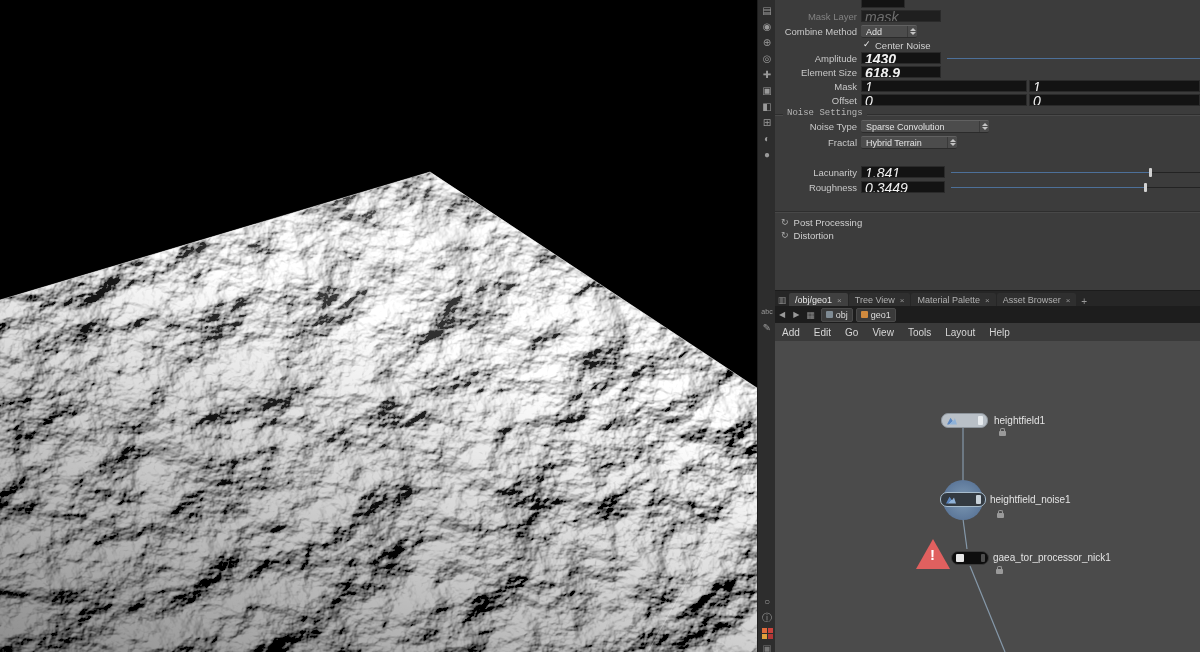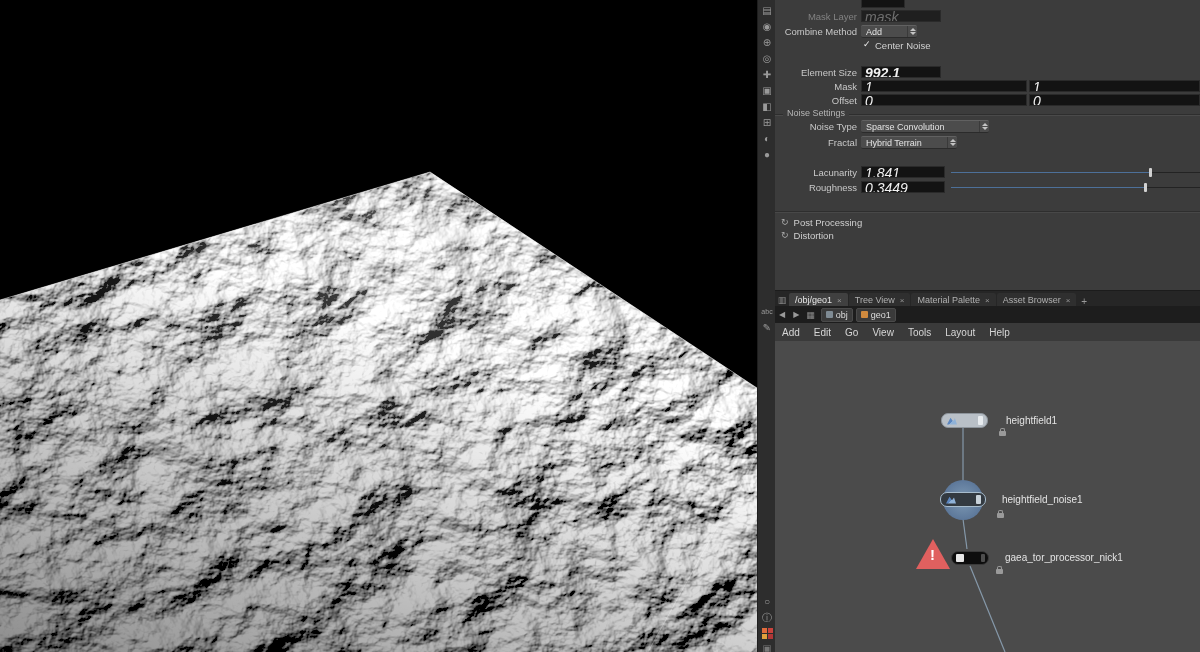--- a/index.html
+++ b/index.html
@@ -29,21 +29,21 @@
   .dd .val{flex:1;font-size:9px;color:#e3e3e3;padding:0 5px;white-space:nowrap;overflow:hidden;}
   .dd .spin{width:9px;height:100%;display:flex;flex-direction:column;align-items:center;justify-content:center;gap:1px;border-left:1px solid #3a3a3a;}
   .dd .spin b{width:0;height:0;border-left:3px solid transparent;border-right:3px solid transparent;}
   .dd .spin b.up{border-bottom:3px solid #c4c4c4;}
   .dd .spin b.dn{border-top:3px solid #c4c4c4;}
   .sline{position:absolute;height:1px;background:#4d7099;}
   .sline.rest{background:#232323;}
   .shandle{position:absolute;width:3px;height:9px;background:#d2d2d2;border-radius:1px;}
   .check{font-size:9px;color:#f0f0f0;font-weight:bold;}
   .checklabel{font-size:9.5px;color:#d2d2d2;}
-  .sectionhead{position:absolute;left:0;width:425px;height:12px;}
+  .sectionhead{position:absolute;left:0;width:425px;height:12px;font-family:Liberation Mono, monospace;}
   .sectionhead .line{position:absolute;left:0;right:0;top:6px;height:1px;background:#2e2e2e;box-shadow:0 1px 0 #4a4a4a;}
   .sectionhead .txt{position:absolute;left:8px;top:0;background:#3c3c3c;padding:0 4px;font-size:9px;color:#b5b5b5;}
   .collhead{position:absolute;left:6px;height:12px;display:flex;align-items:center;gap:5px;}
   .collhead .cico{font-size:9px;color:#a8a8a8;}
   .collhead .ctxt{font-size:9.5px;color:#d0d0d0;}
   
   #tabbar{left:775px;top:290px;width:425px;height:16px;background:#262626;border-top:1px solid #1c1c1c;display:flex;align-items:flex-end;}
   .ptab{height:14px;display:flex;align-items:center;padding:0 6px;margin-right:1px;font-size:9px;border-radius:2px 2px 0 0;}
   .ptab.active{background:#404040;color:#e8e8e8;}
   .ptab.idle{background:#2f2f2f;color:#b0b0b0;margin-top:15px;}
@@ -56,21 +56,21 @@
   .rooticon{color:#8a8a8a;font-size:9px;padding:0 3px;}
   .chip{display:flex;align-items:center;gap:3px;background:#3a3a3a;border:1px solid #4a4a4a;border-radius:2px;height:12px;padding:0 4px;margin-left:3px;font-size:9px;color:#dcdcdc;}
   .chip .cubeicon{width:7px;height:7px;background:#7f8b94;border-radius:1px;}
   .chip .geoicon{width:7px;height:7px;background:#d08a3e;border-radius:1px;}
   
   #menubar{left:775px;top:323px;width:425px;height:18px;background:#3a3a3a;border-bottom:1px solid #2c2c2c;display:flex;align-items:center;}
   .menuitem{font-size:10px;color:#d6d6d6;padding:0 7px;}
   
   #network{left:775px;top:341px;width:425px;height:311px;background:#4b4b4b;overflow:hidden;}
   .nodebody{position:absolute;height:15px;border-radius:7px;box-sizing:border-box;display:flex;align-items:center;}
-  .nodelabel{position:absolute;font-size:10px;color:#e3e3e3;white-space:nowrap;margin-left:12px;}
+  .nodelabel{position:absolute;font-size:10px;color:#e3e3e3;white-space:nowrap;}
   .mini-lock{position:absolute;width:7px;height:5px;background:#9a9a9a;border-radius:1px;}
   .mini-lock:before{content:'';position:absolute;top:-3px;left:1px;width:3px;height:2px;border:1px solid #9a9a9a;border-bottom:none;border-radius:2px 2px 0 0;}
   .warn-tri{position:absolute;width:0;height:0;border-left:17px solid transparent;border-right:17px solid transparent;border-bottom:30px solid #e0605f;}
   .warn-tri span{position:absolute;left:-3px;top:7px;color:#fff;font-weight:bold;font-size:15px;}
   .nicon{width:10px;height:8px;margin-left:5px;background:linear-gradient(135deg,#5b86c0 55%,#8fb2d8 55%);clip-path:polygon(0 100%,35% 15%,60% 60%,80% 25%,100% 100%);}
 </style>
 </head>
 <body>
 
 <div id="stage">
@@ -155,24 +155,29 @@
             <b class="dn"></b>
           </span>
       </span>
     </div>
 
     <div class="prow" style="top:39px">
       <span class="check" style="position:absolute;left:88px;top:0">✓</span>
       <span class="checklabel" style="position:absolute;left:100px;top:1px">Center Noise</span>
     </div>
 
+    <div class="prow" style="top:52px">
+      <span class="plabel">Amplitude</span>
+      <span class="pfield" style="left:86px;width:80px">1430</span>
+      <span class="sline" style="left:172px;top:6px;width:253px"></span>
+    </div>
 
     <div class="prow" style="top:66px">
       <span class="plabel">Element Size</span>
-      <span class="pfield" style="left:86px;width:80px">992.1</span>
+      <span class="pfield" style="left:86px;width:80px">618.9</span>
     </div>
 
     <div class="prow" style="top:80px">
       <span class="plabel">Mask</span>
       <span class="pfield" style="left:86px;width:166px;font-weight:normal">1</span>
       <span class="pfield" style="left:254px;width:171px;font-weight:normal">1</span>
     </div>
 
     <div class="prow" style="top:94px">
       <span class="plabel">Offset</span>

